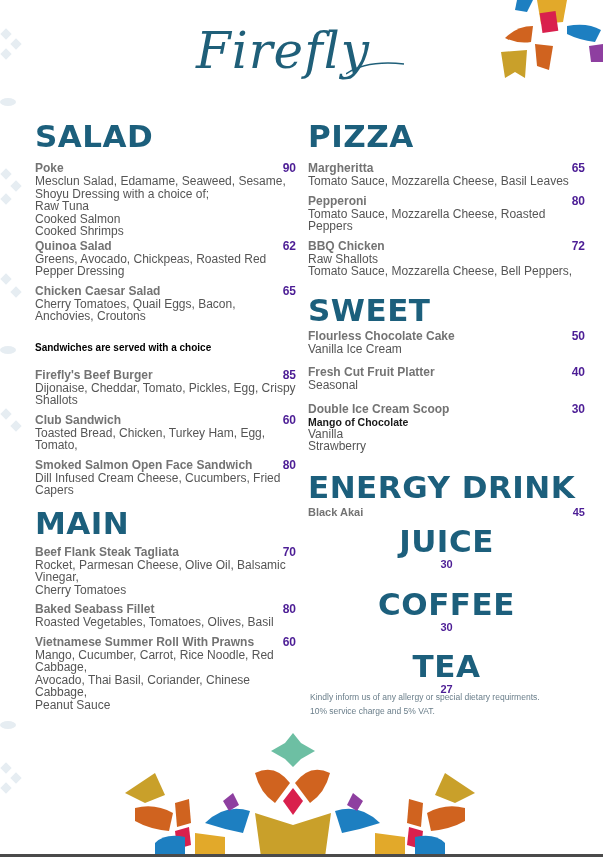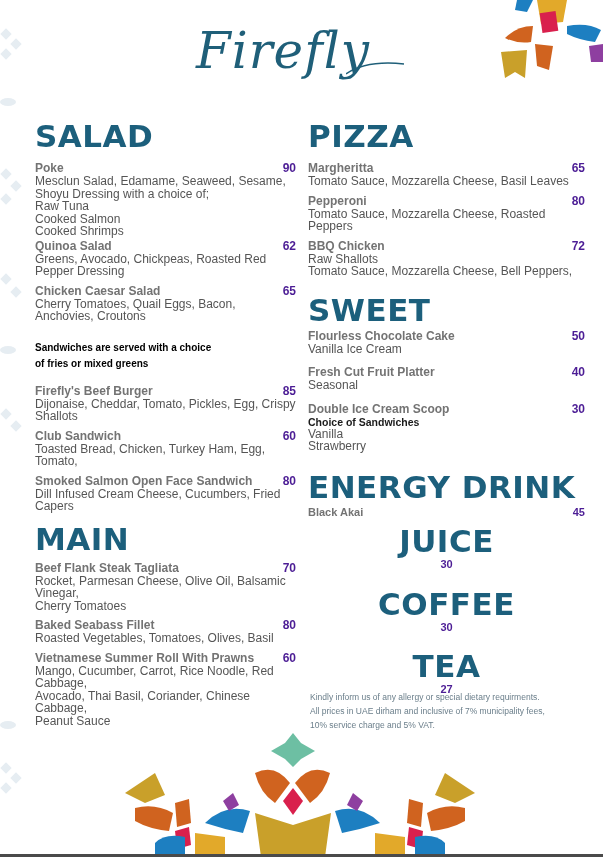--- a/index.html
+++ b/index.html
@@ -115,21 +115,20 @@
       <div class="item-row">
           <span class="item-name">Chicken Caesar Salad</span>
           <span class="item-price">65</span>
         </div>
       <div class="item-desc">Cherry Tomatoes, Quail Eggs, Bacon, Anchovies, Croutons</div>
     </div>
   </section>
 
   <section style="margin-top:17px">
     <div class="sec-note">Sandwiches are served with a choice</div>
-    <div class="sec-note">of fries or mixed greens</div>
     <div class="item" style="margin-top:12px">
       <div class="item-row">
           <span class="item-name">Firefly's Beef Burger</span>
           <span class="item-price">85</span>
         </div>
       <div class="item-desc">Dijonaise, Cheddar, Tomato, Pickles, Egg, Crispy Shallots</div>
     </div>
     <div class="item">
       <div class="item-row">
           <span class="item-name">Club Sandwich</span>
@@ -217,21 +216,21 @@
           <span class="item-name">Fresh Cut Fruit Platter</span>
           <span class="item-price">40</span>
         </div>
       <div class="item-desc">Seasonal</div>
     </div>
     <div class="item" style="margin-top:10px">
       <div class="item-row">
           <span class="item-name">Double Ice Cream Scoop</span>
           <span class="item-price">30</span>
         </div>
-      <div class="item-sub">Choice of Sandwiches</div>
+      <div class="item-sub">Mango of Chocolate</div>
       <div class="item-desc">Vanilla</div>
       <div class="item-desc">Strawberry</div>
     </div>
   </section>
 
   <section style="margin-top:18px">
     <h2 class="sec-title">ENERGY DRINK</h2>
     <div class="item" style="margin-top:2px">
       <div class="item-row">
           <span class="item-name" style="font-size:11px">Black Akai</span>
@@ -251,21 +250,20 @@
   </section>
 
   <section class="line-sec" style="margin-top:16px">
     <h2 class="sec-title">TEA</h2>
     <span class="item-price">27</span>
   </section>
 </div>
 
 <div class="footnote">
   <div>Kindly inform us of any allergy or special dietary requirments.</div>
-  <div>All prices in UAE dirham and inclusive of 7% municipality fees,</div>
   <div>10% service charge and 5% VAT.</div>
 </div>
 
 <svg class="ornament-bottom" viewBox="0 0 350 124">
   <path d="M160 10 L168 0 L176 10 L190 18 L176 26 L168 34 L160 26 L146 18 Z" fill="#6dbfa3"></path>
   <path d="M130 40 Q150 30 165 50 L150 70 Q135 60 130 40Z" fill="#d0631f"></path>
   <path d="M205 40 Q185 30 170 50 L185 70 Q200 60 205 40Z" fill="#d0631f"></path>
   <path d="M168 55 L178 68 L168 82 L158 68 Z" fill="#d9204d"></path>
   <path d="M130 80 L168 92 L206 80 L200 124 L136 124 Z" fill="#c9a02a"></path>
   <path d="M80 90 Q100 70 125 78 L118 100 Q98 96 80 90Z" fill="#1d7fc1"></path>

